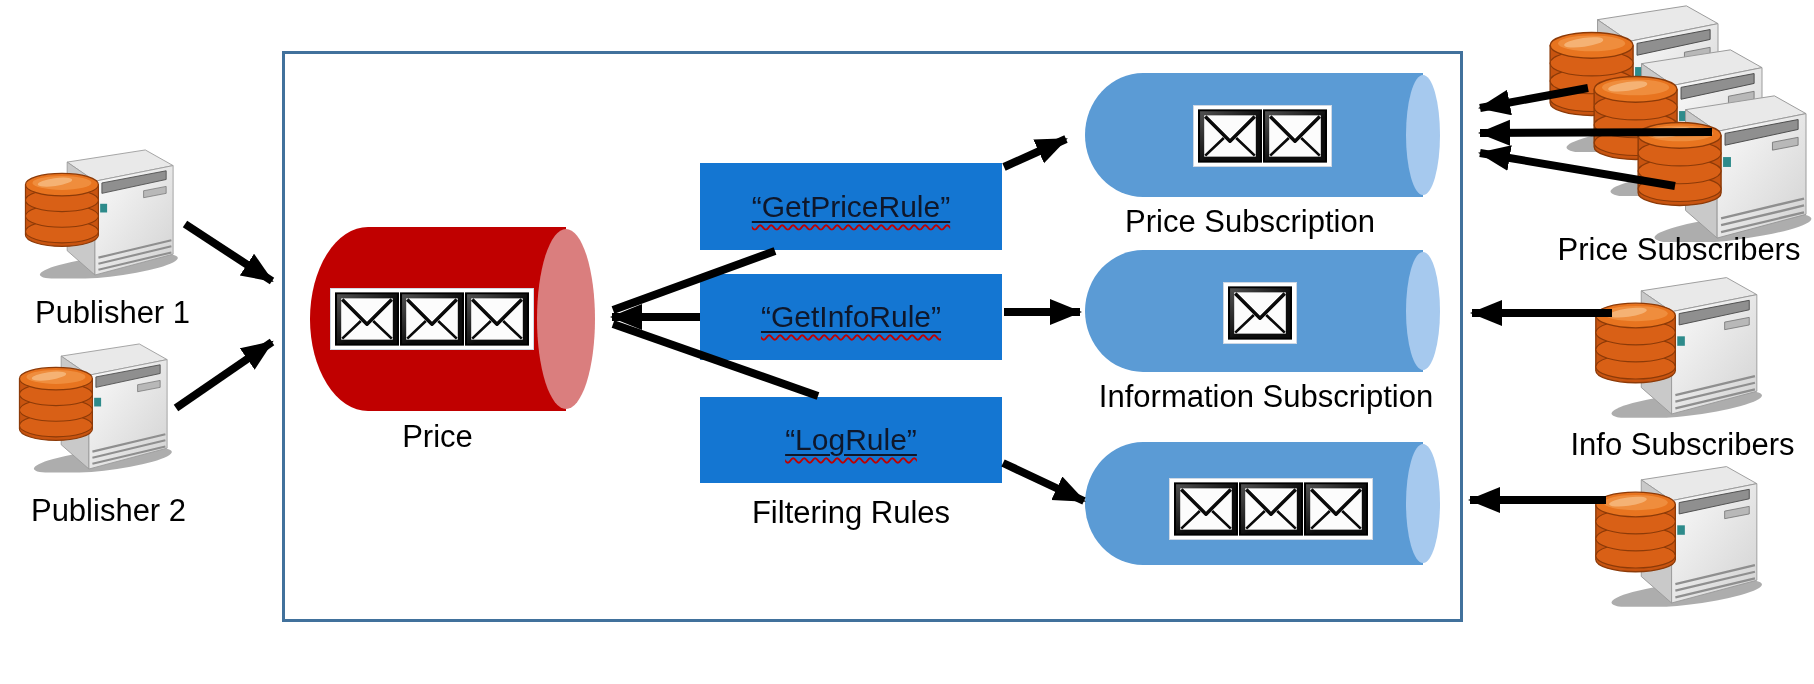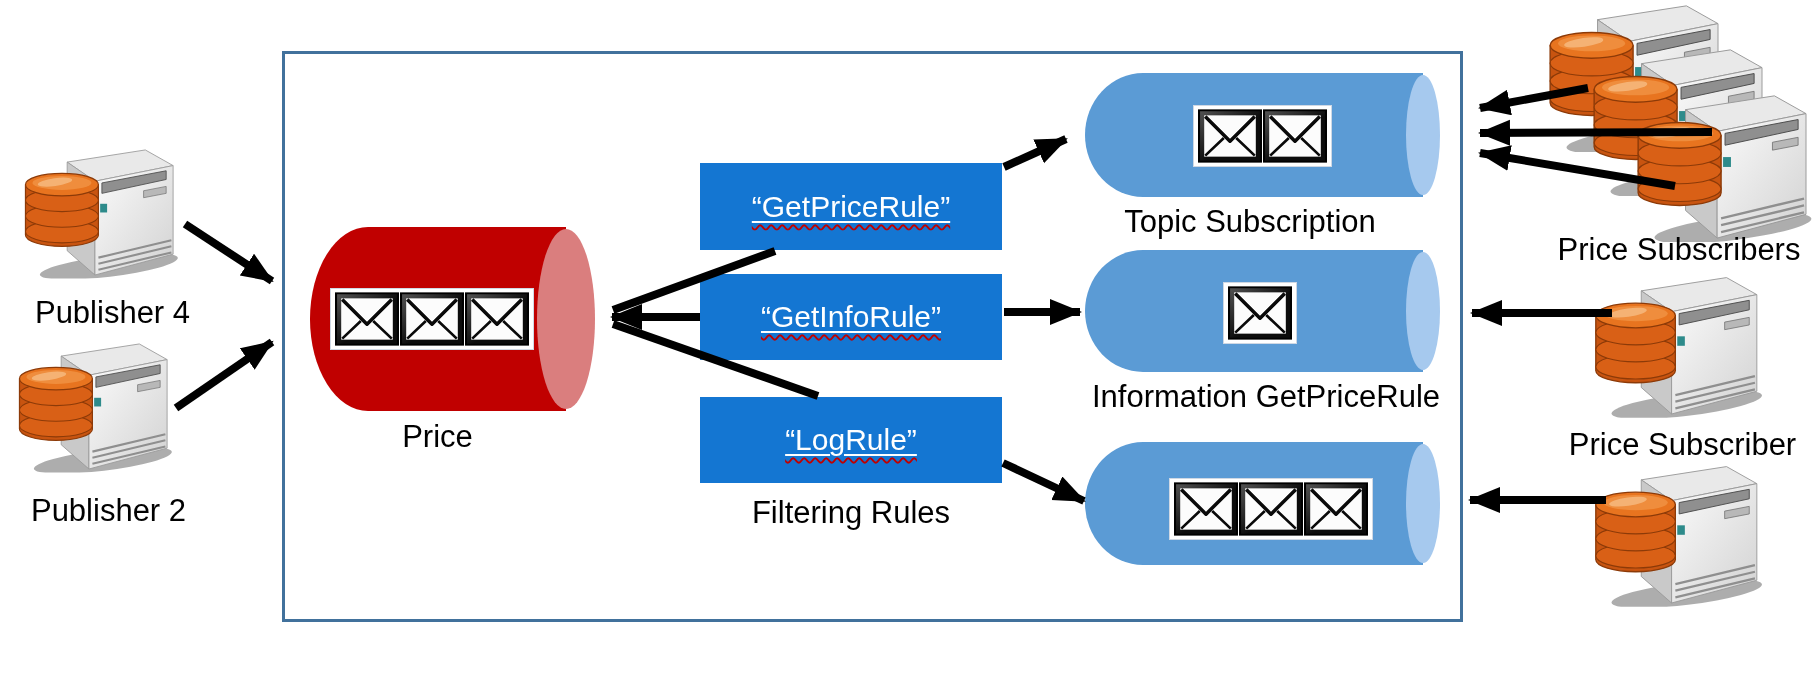--- a/index.html
+++ b/index.html
@@ -33,21 +33,21 @@
     position:absolute;background:#fff;border:1px solid #cfd8e4;
     padding:3px 4px;display:flex;gap:1px;box-sizing:border-box;
   }
   .env{width:64px;height:54px;display:block;}
   
   .rule-box{
     position:absolute;left:700px;width:302px;height:87px;background:#1476D2;
     display:flex;align-items:center;justify-content:center;
   }
   .rule-text{
-    color:#ffffff;font-size:30px;
+    color:#0f172a;font-size:30px;
     text-decoration:underline;text-decoration-thickness:2px;text-underline-offset:4px;
   }
   .rule-text .wavy{
     text-decoration:underline wavy #c00000;text-decoration-thickness:1.5px;
     text-underline-offset:7px;
   }
   
   .arrows{position:absolute;left:0;top:0;width:1814px;height:684px;pointer-events:none;}
   .arrows line{stroke:#000;stroke-width:8;}
   .hidden-defs{position:absolute;width:0;height:0;overflow:hidden;}
@@ -96,21 +96,21 @@
         <ellipse cx="46" cy="52" rx="42" ry="13" fill="#E8741F" stroke="#8c3a08" stroke-width="1.4"></ellipse>
         <ellipse cx="46" cy="50" rx="34" ry="8" fill="#F09040" opacity="0.9"></ellipse>
         <ellipse cx="38" cy="49" rx="20" ry="4.5" fill="#F6B87E" opacity="0.85" transform="rotate(-8 38 49)"></ellipse>
       </symbol>
     </defs>
   </svg>
 
   <svg class="abs" style="left:22px;top:128px" width="165" height="162" viewBox="0 0 190 160">
       <use href="#serverdb"></use>
     </svg>
-  <div class="label" style="left:20px;top:296px;width:185px">Publisher 4</div>
+  <div class="label" style="left:20px;top:296px;width:185px">Publisher 1</div>
 
   <svg class="abs" style="left:16px;top:322px" width="165" height="162" viewBox="0 0 190 160">
       <use href="#serverdb"></use>
     </svg>
   <div class="label" style="left:16px;top:494px;width:185px">Publisher 2</div>
 
   <div class="container-box"></div>
 
   <div class="h-cyl topic-cyl" style="left:310px;top:227px;width:285px;height:184px">
     <div class="cyl-body"></div>
@@ -145,32 +145,32 @@
       <div class="cyl-cap"></div>
   </div>
   <div class="env-strip" style="left:1193px;top:105px">
       <svg class="env" viewBox="0 0 62 52">
         <use href="#envelope"></use>
       </svg>
       <svg class="env" viewBox="0 0 62 52">
         <use href="#envelope"></use>
       </svg>
     </div>
-  <div class="label" style="left:1085px;top:205px;width:330px">Topic Subscription</div>
+  <div class="label" style="left:1085px;top:205px;width:330px">Price Subscription</div>
 
   <div class="h-cyl sub-cyl" style="left:1085px;top:250px;width:355px;height:122px">
     <div class="cyl-body"></div>
       <div class="cyl-cap"></div>
   </div>
   <div class="env-strip" style="left:1223px;top:282px">
       <svg class="env" viewBox="0 0 62 52">
         <use href="#envelope"></use>
       </svg>
     </div>
-  <div class="label" style="left:1085px;top:380px;width:362px">Information GetPriceRule</div>
+  <div class="label" style="left:1085px;top:380px;width:362px">Information Subscription</div>
 
   <div class="h-cyl sub-cyl" style="left:1085px;top:442px;width:355px;height:123px">
     <div class="cyl-body"></div>
       <div class="cyl-cap"></div>
   </div>
   <div class="env-strip" style="left:1169px;top:478px">
       <svg class="env" viewBox="0 0 62 52">
         <use href="#envelope"></use>
       </svg>
       <svg class="env" viewBox="0 0 62 52">
@@ -184,21 +184,21 @@
   <svg class="abs" style="left:1540px;top:-6px" width="280" height="252" viewBox="0 0 280 252">
     <use href="#serverdb" x="0" y="0" width="200" height="158"></use>
     <use href="#serverdb" x="44" y="44" width="200" height="158"></use>
     <use href="#serverdb" x="88" y="90" width="200" height="158"></use>
   </svg>
   <div class="label" style="left:1540px;top:233px;width:278px">Price Subscribers</div>
 
   <svg class="abs" style="left:1592px;top:266px" width="180" height="152" viewBox="0 0 190 160">
       <use href="#serverdb"></use>
     </svg>
-  <div class="label" style="left:1560px;top:428px;width:245px">Price Subscriber</div>
+  <div class="label" style="left:1560px;top:428px;width:245px">Info Subscribers</div>
 
   <svg class="abs" style="left:1592px;top:455px" width="180" height="152" viewBox="0 0 190 160">
       <use href="#serverdb"></use>
     </svg>
 
   <svg class="arrows">
     <line x1="185" y1="224" x2="272" y2="281" marker-end="url(#ah)"></line>
     <line x1="176" y1="408" x2="272" y2="342" marker-end="url(#ah)"></line>
 
     <line x1="700" y1="317" x2="612" y2="317" marker-end="url(#ah)"></line>

